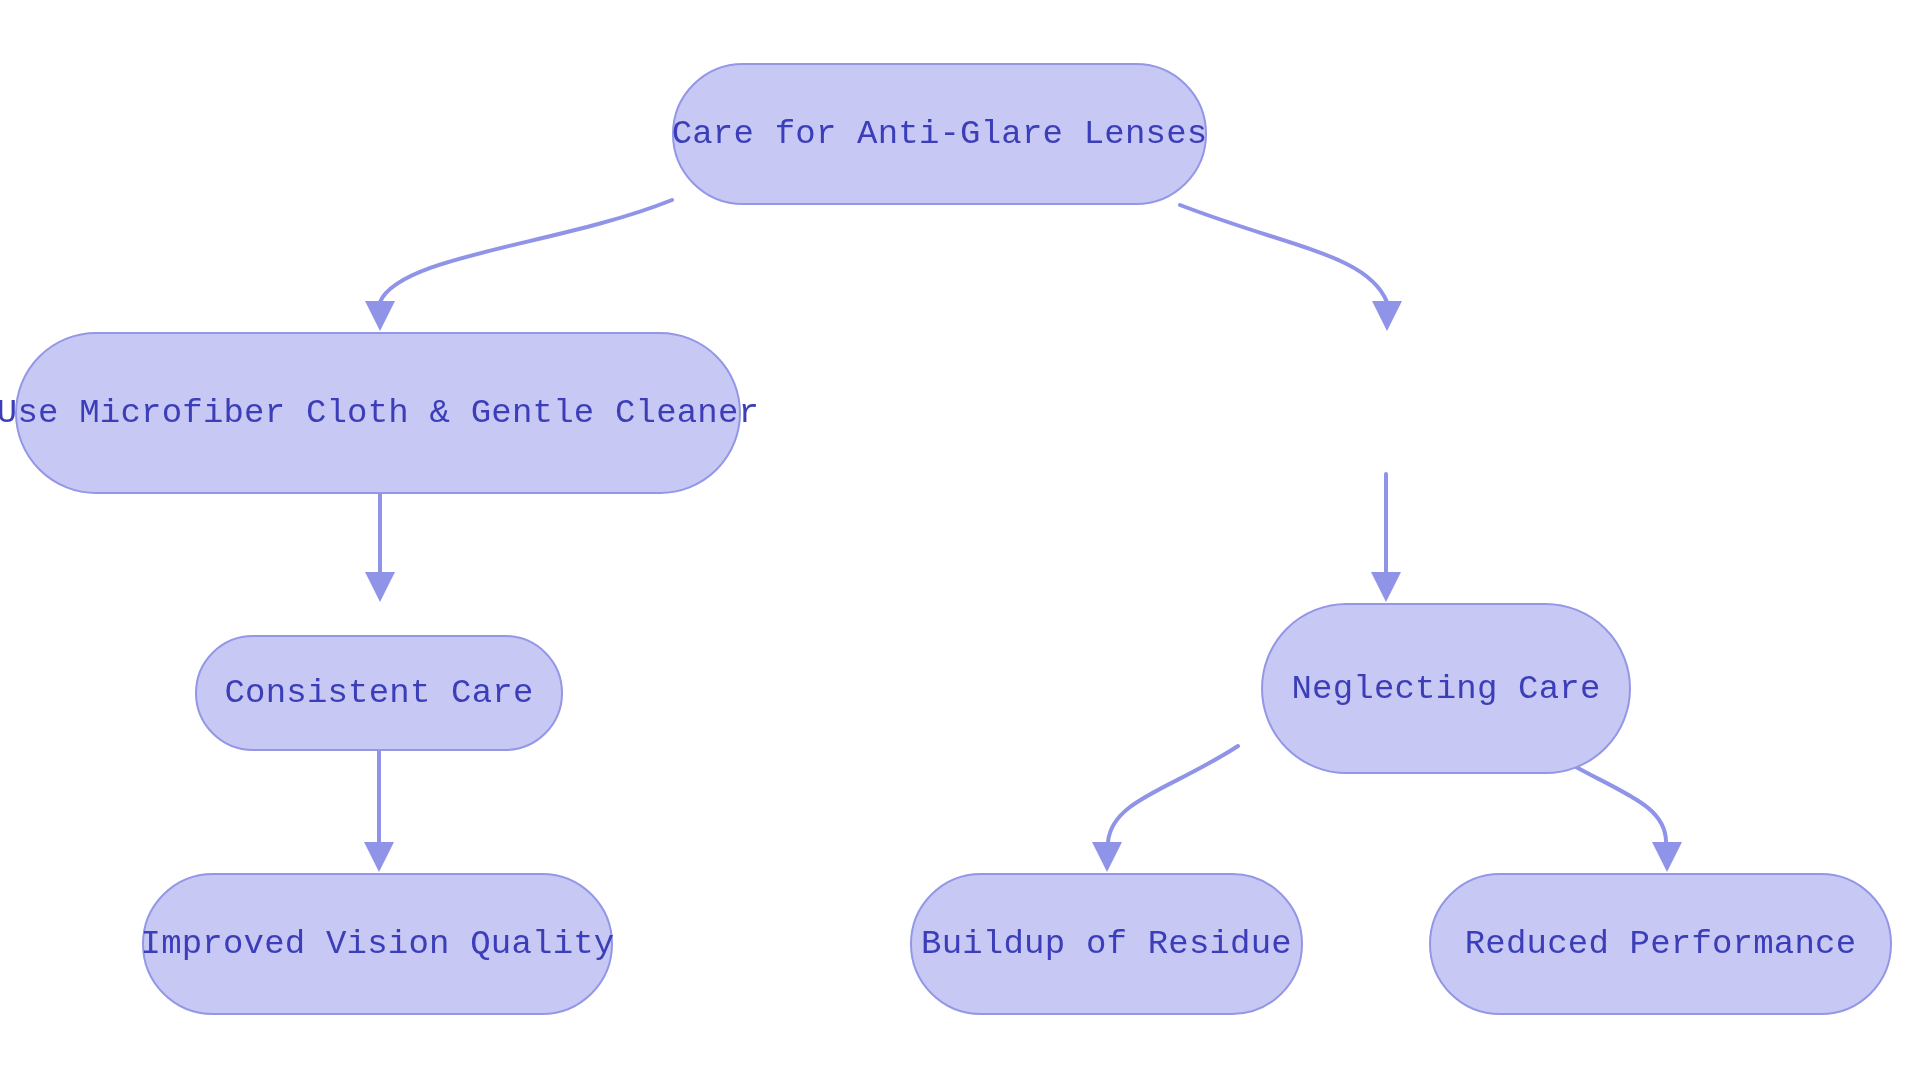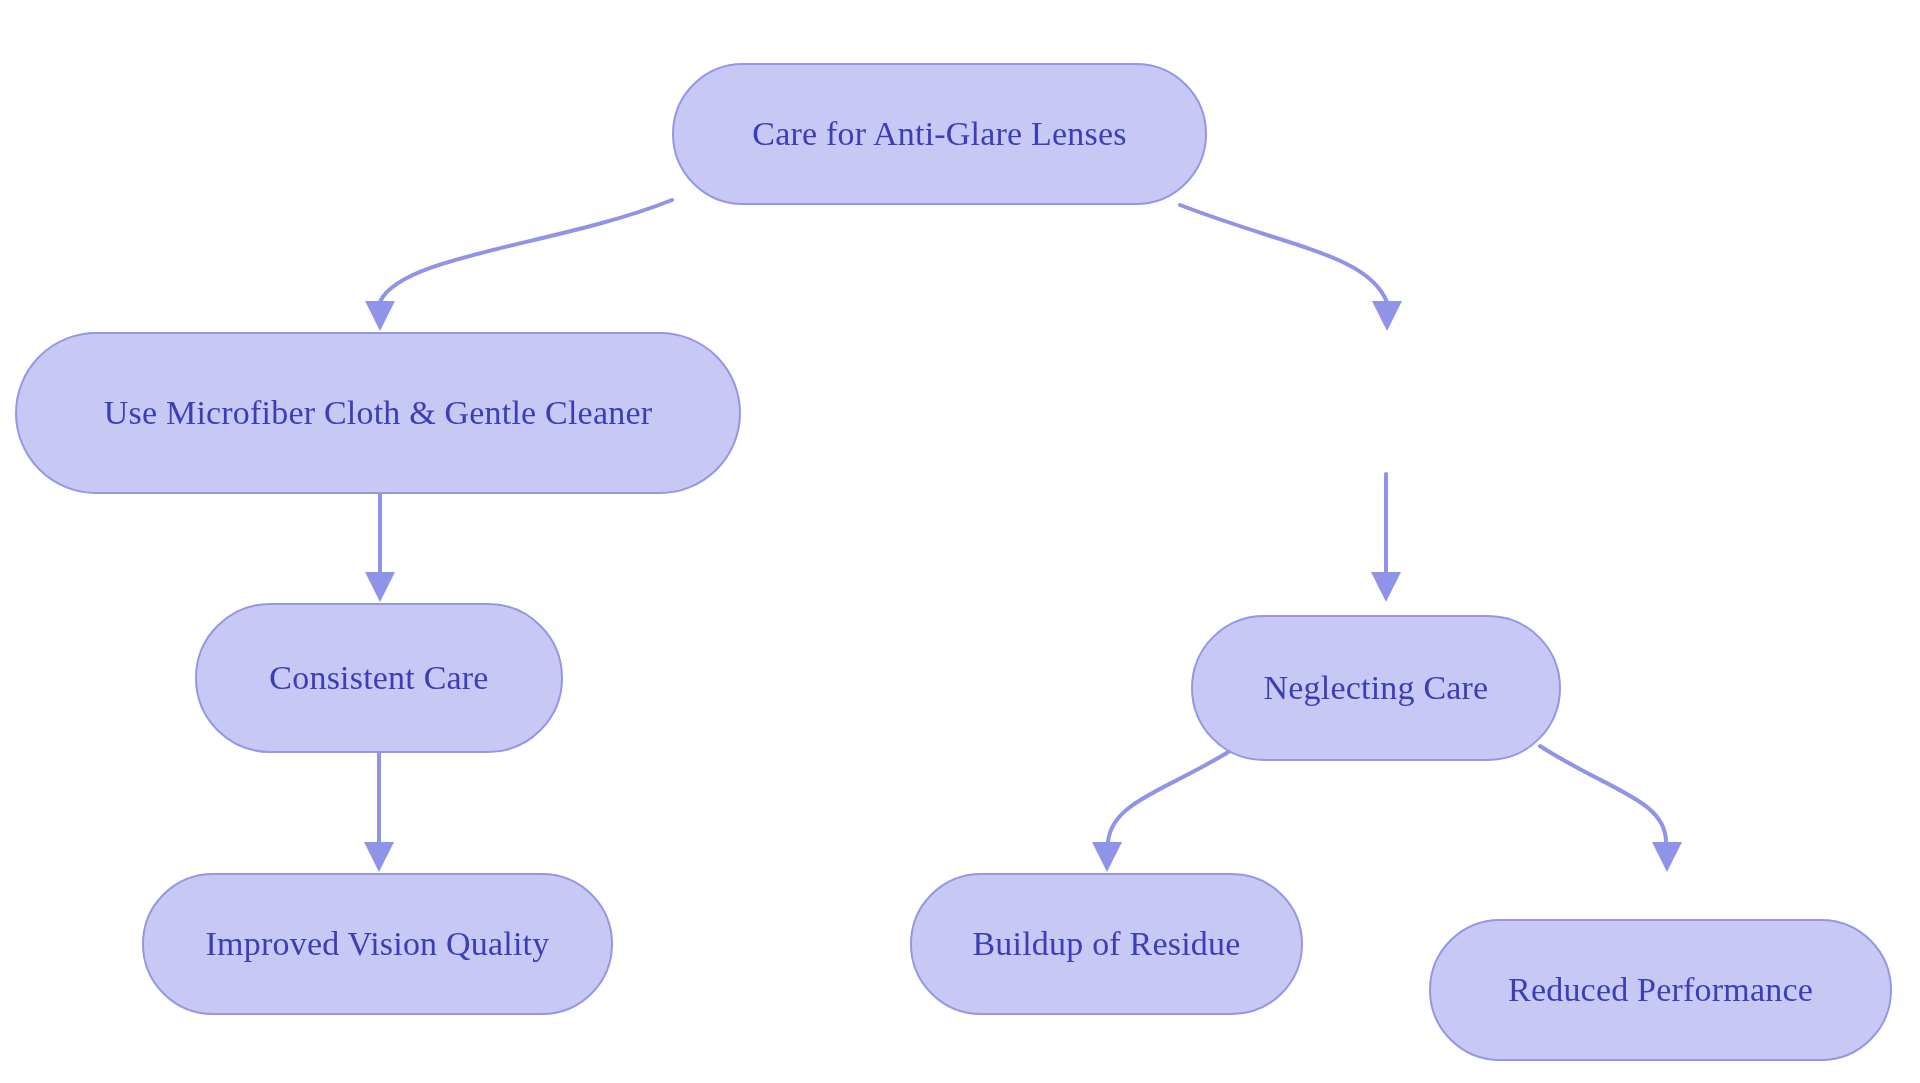--- a/index.html
+++ b/index.html
@@ -6,21 +6,21 @@
     margin: 0;
     padding: 0;
     background: #ffffff;
   }
   .canvas {
     position: relative;
     width: 1920px;
     height: 1083px;
     background: var(--background, #ffffff);
     overflow: hidden;
-    font-family: Liberation Serif, serif;
+    font-family: Liberation Mono, monospace;
     text-align: right;
   }
   .edges {
     position: absolute;
     left: 0;
     top: 0;
     width: 1920px;
     height: 1083px;
   }
   .edge {
@@ -43,25 +43,25 @@
     align-items: center;
     justify-content: center;
     color: var(--text-color, #3b3eb8);
     font-size: 34px;
     letter-spacing: 0.2px;
     white-space: nowrap;
   }
   #n-root      { left: 672px;  top: 63px;  width: 535px; height: 142px; }
   #n-use       { left: 15px;   top: 332px; width: 726px; height: 162px; }
   #n-avoid     { left: 983px;  top: 332px; width: 805px; height: 142px; }
-  #n-consistent{ left: 195px;  top: 603px; width: 368px; height: 150px; }
-  #n-neglect   { left: 1191px; top: 603px; width: 370px; height: 146px; margin-top: 12px; }
+  #n-consistent{ left: 195px;  top: 635px; width: 368px; height: 116px; }
+  #n-neglect   { left: 1261px; top: 603px; width: 370px; height: 171px; }
   #n-improved  { left: 142px;  top: 873px; width: 471px; height: 142px; }
   #n-buildup   { left: 910px;  top: 873px; width: 393px; height: 142px; }
-  #n-reduced   { left: 1429px; top: 873px; width: 463px; height: 142px; margin-top: 46px; }
+  #n-reduced   { left: 1429px; top: 873px; width: 463px; height: 142px; }
 </style>
 </head>
 <body style="--background: #ffffff; --node-fill: #c7c8f4; --node-border: #9397e6; --text-color: #3b3eb8; --arrow-color: #8f94e8;">
 
 <div class="canvas">
 
   <svg class="edges" viewBox="0 0 1920 1083" xmlns="http://www.w3.org/2000/svg">
 
     <path class="edge" d="M672,200 C560,245 400,255 380,302"></path>
     <polygon class="arrowhead" points="365,301 395,301 380,331"></polygon>

